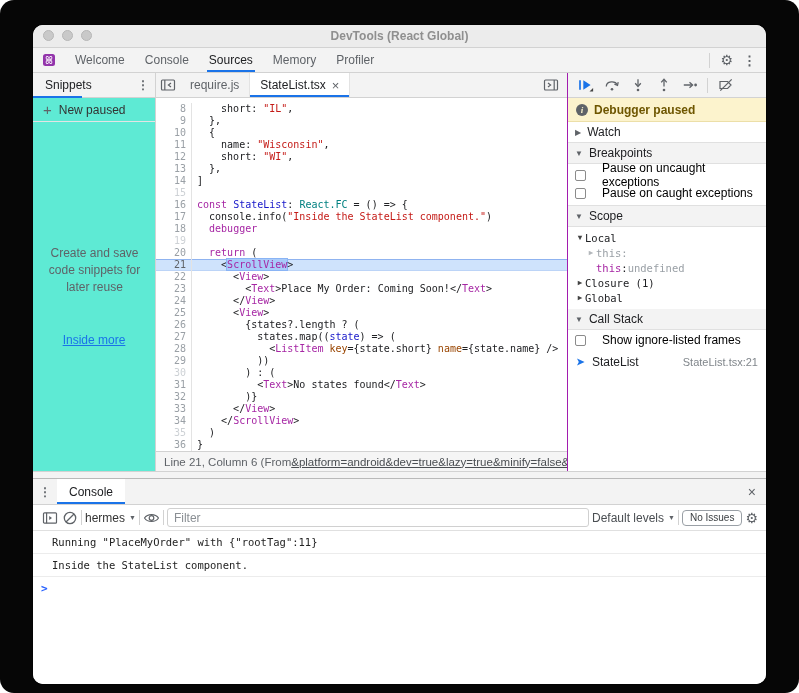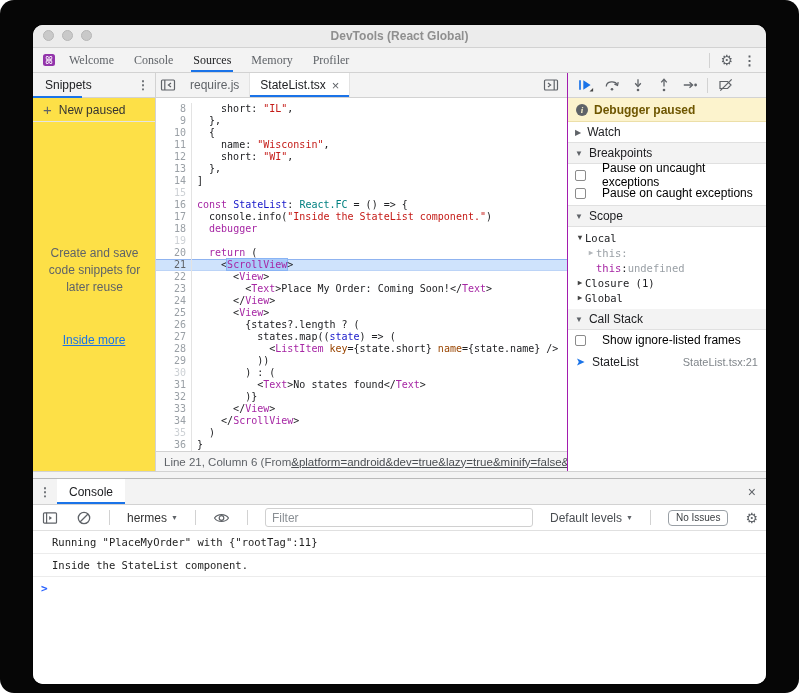--- a/index.html
+++ b/index.html
@@ -11,32 +11,32 @@
   
   .titlebar{position:absolute;left:0;top:0;right:0;height:22px;background:#ececec;border-bottom:1px solid #d2d2d2;}
   .lights{position:absolute;left:10px;top:5px;display:flex;gap:8px;}
   .light{width:11px;height:11px;border-radius:50%;background:#c9c9c9;border:1px solid #b6b6b6;box-sizing:border-box;}
   .wtitle{position:absolute;left:0;right:0;top:0;height:22px;line-height:23px;text-align:center;
     color:#8f8f8f;font-weight:700;font-size:12px;}
 
   
   .maintabs{position:absolute;left:0;top:23px;right:0;height:24px;background:#f3f3f3;border-bottom:1px solid #d2d2d2;
     display:flex;align-items:stretch;}
-  .mtab{display:flex;align-items:center;gap:14px;padding:0 10px;color:#5f6368;position:relative;cursor:default;font-family:Liberation Serif, serif;}
+  .mtab{display:flex;align-items:center;gap:20px;padding:0 10px;color:#5f6368;position:relative;cursor:default;}
   .mtab.active{color:#202124;}
   .mtab.active::after{content:"";position:absolute;left:8px;right:8px;bottom:0;height:2px;background:#1a73e8;}
   .welcome-ic{width:12px;height:12px;display:inline-block;}
   .maintabs-right{margin-left:auto;display:flex;align-items:center;gap:10px;padding-right:10px;}
   .vdiv{width:1px;height:15px;background:#d2d2d2;}
   .gear{font-size:14px;color:#5f6368;line-height:1;}
   .dots3{font-size:13px;color:#5f6368;line-height:1;font-weight:700;}
 
   
   .content{position:absolute;left:0;top:48px;right:0;height:398px;display:flex;}
-  .panel-snippets{width:123px;border-right:1px solid #d2d2d2;position:relative;background:#fde047;box-sizing:border-box;}
+  .panel-snippets{width:123px;border-right:1px solid #d2d2d2;position:relative;background:#5eead4;box-sizing:border-box;}
   .panel-editor{width:412px;border-right:1px solid #a21caf;position:relative;background:#fff;box-sizing:border-box;
     display:flex;flex-direction:column;}
   .panel-debug{flex:1;position:relative;background:#fff;overflow:hidden;}
 
   
   .snip-head{height:24px;background:#f3f3f3;border-bottom:1px solid #d2d2d2;position:relative;line-height:24px;}
   .snip-tab{display:inline-block;padding:0 12px;color:#202124;position:relative;}
   .snip-tab::after{content:"";position:absolute;left:0;right:22px;bottom:-1px;height:2px;background:#1a73e8;}
   .snip-dots{position:absolute;right:6px;top:0;color:#5f6368;font-weight:700;}
   .newsnip{height:23px;border-bottom:1px solid #e4e4e4;display:flex;align-items:center;gap:7px;padding:0 10px;color:#333;}
@@ -98,21 +98,21 @@
     border-top:1px solid #d2d2d2;box-sizing:border-box;}
 
   
   .console{position:absolute;left:0;top:453px;right:0;bottom:0;border-top:1px solid #b9b9b9;background:#fff;
     display:flex;flex-direction:column;}
   .con-head{height:25px;background:#f3f3f3;border-bottom:1px solid #d2d2d2;display:flex;align-items:stretch;flex:none;}
   .con-dots{width:24px;display:flex;align-items:center;justify-content:center;color:#5f6368;font-weight:700;}
   .con-tab{display:flex;align-items:center;padding:0 12px;background:#fff;color:#202124;position:relative;}
   .con-tab::after{content:"";position:absolute;left:0;right:0;bottom:0;height:2px;background:#1a73e8;}
   .con-close{margin-left:auto;display:flex;align-items:center;padding:0 10px;color:#5f6368;font-size:14px;}
-  .con-toolbar{height:25px;border-bottom:1px solid #e0e0e0;display:flex;align-items:center;gap:17px;
+  .con-toolbar{height:25px;border-bottom:1px solid #e0e0e0;display:flex;align-items:center;gap:3px;
     padding:0 8px;flex:none;}
   .ctx{display:flex;align-items:center;gap:4px;color:#333;}
   .dd-arr{font-size:7px;color:#5f6368;}
   .filter{flex:1;height:17px;border:1px solid #d0d0d0;border-radius:3px;font-size:12px;padding:0 6px;color:#333;
     font-family:"Liberation Sans",sans-serif;outline:none;}
   .filter::placeholder{color:#8a8f94;}
   .levels{color:#4a4e52;display:flex;align-items:center;gap:4px;}
   .noissues{border:1px solid #9aa0a6;border-radius:4px;padding:1.5px 7px;color:#3c4043;background:#fff;font-size:10px;}
   .con-logs{flex:1;font-family:"DejaVu Sans Mono",monospace;font-size:10.5px;color:#232323;}
   .log-row{height:22px;line-height:22px;border-bottom:1px solid #ececec;padding-left:19px;white-space:pre;}

